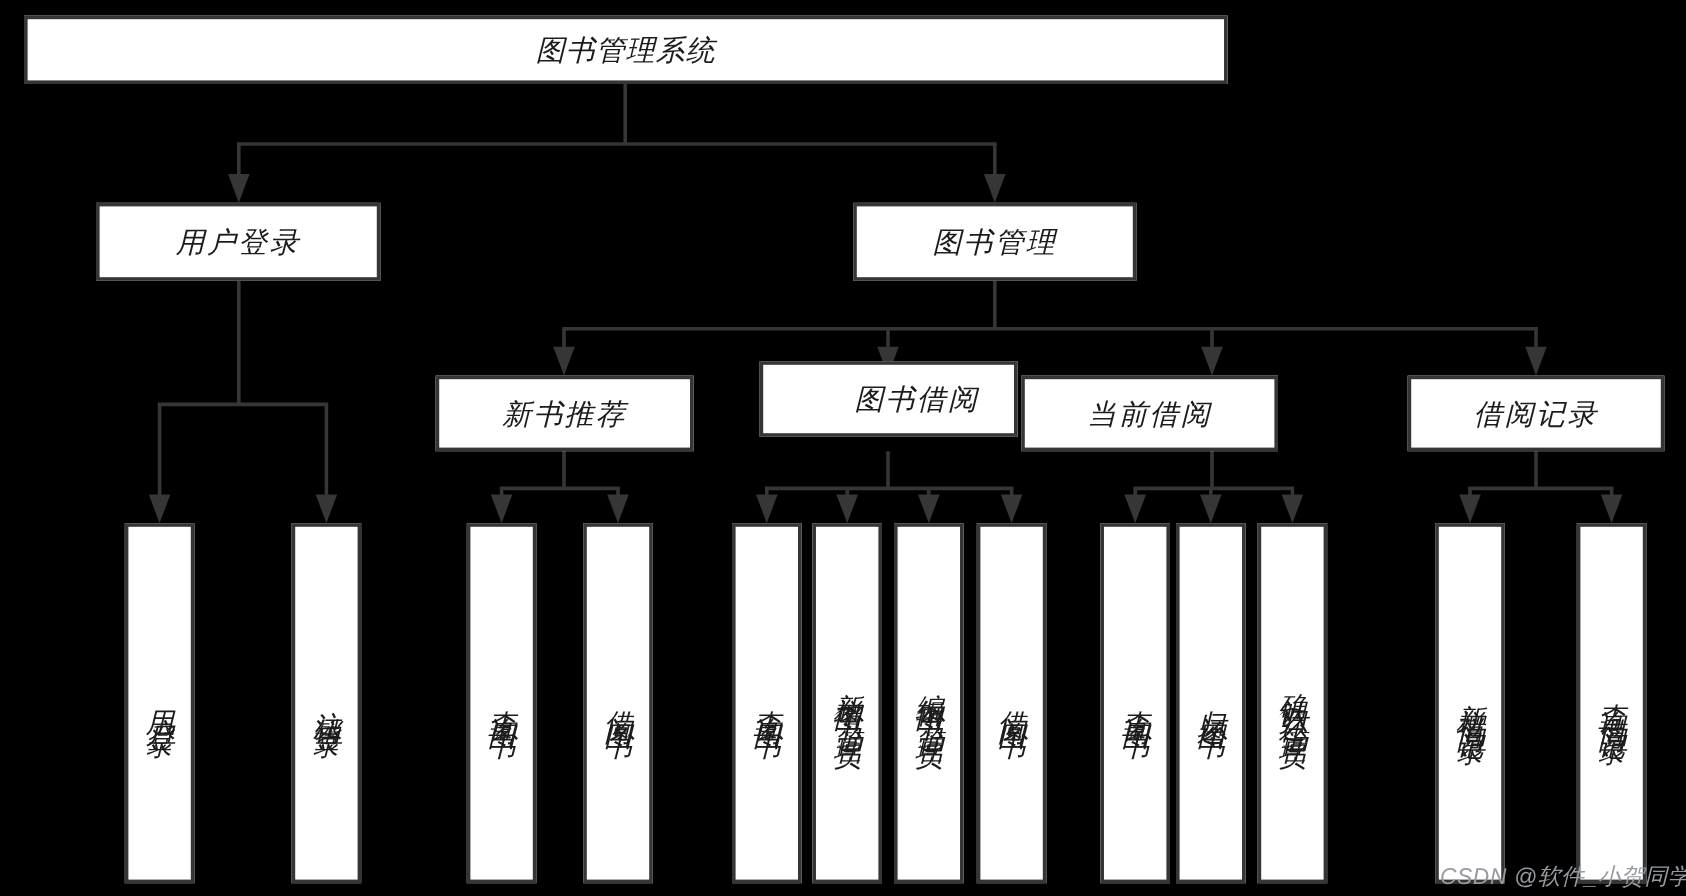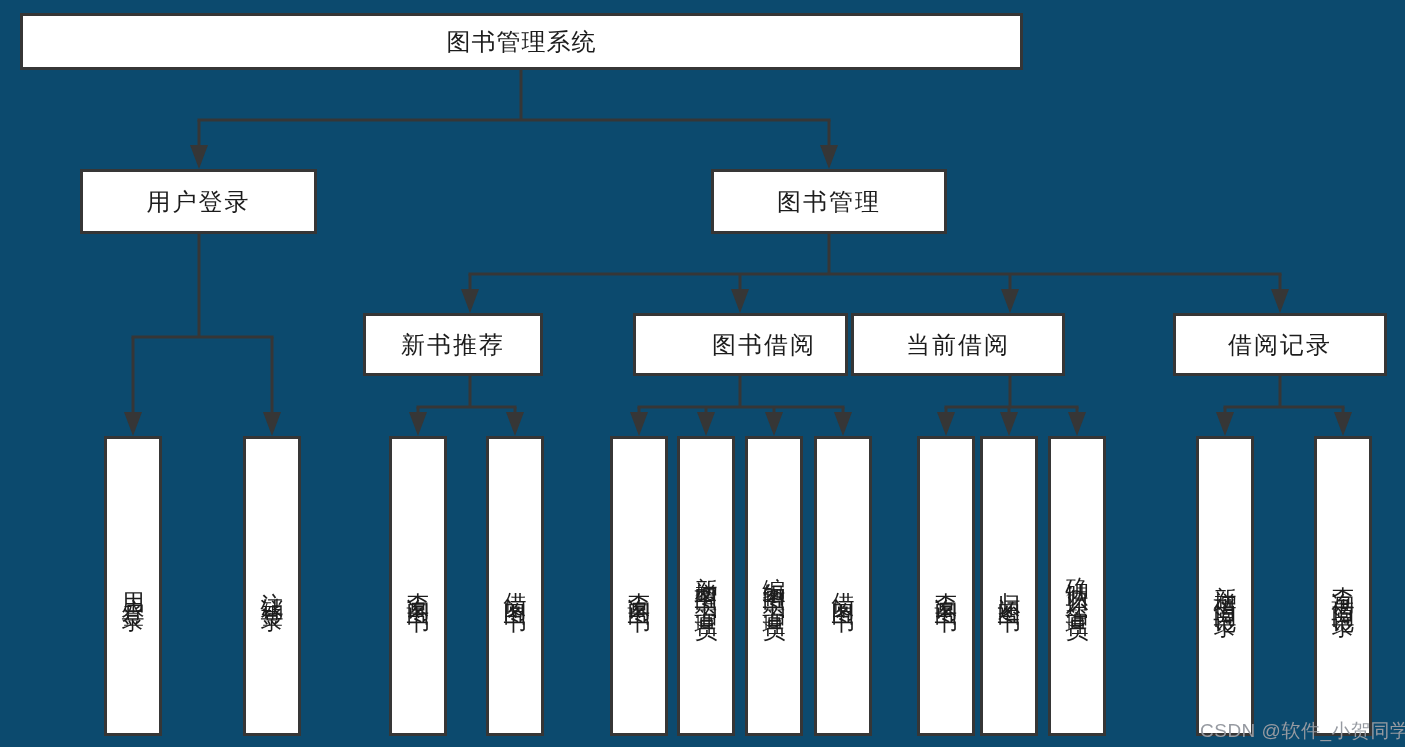--- a/index.html
+++ b/index.html
@@ -1,21 +1,22 @@
 <!DOCTYPE html>
 <html><head>
 <meta charset="utf-8">
 <style>
   html,body{margin:0;padding:0;background:#ffffff;}
   .stage{
     position:relative;
     width:1405px;height:747px;
-    background:#0c4a6e;
+    background:#000000;
     font-family:"Liberation Sans","DejaVu Sans",sans-serif;
     overflow:hidden;
+    font-style:italic;
   }
   .wires{position:absolute;left:0;top:0;z-index:1;}
   .box{
     position:absolute;
     box-sizing:border-box;
     background:#ffffff;
     border:3px solid #363636;
     display:flex;align-items:center;justify-content:center;
     color:#1c1c1c;
     z-index:2;
@@ -114,24 +115,24 @@
     <span class="hlabel">图书管理系统</span>
   </div>
 
   <div class="box" style="left:80px;top:169px;width:237px;height:65px;">
     <span class="hlabel">用户登录</span>
   </div>
   <div class="box" style="left:711px;top:169px;width:236px;height:65px;">
     <span class="hlabel">图书管理</span>
   </div>
 
-  <div class="box" style="left:363px;top:313px;width:180px;height:63px;">
+  <div class="box" style="left:363px;top:313px;width:215px;height:63px;">
     <span class="hlabel">新书推荐</span>
   </div>
-  <div class="box" style="left:633px;top:313px;width:215px;height:63px;padding-left:47px;">
+  <div class="box" style="left:633px;top:301px;width:215px;height:63px;padding-left:47px;">
     <span class="hlabel">图书借阅</span>
   </div>
   <div class="box" style="left:851px;top:313px;width:214px;height:63px;">
     <span class="hlabel">当前借阅</span>
   </div>
   <div class="box" style="left:1173px;top:313px;width:214px;height:63px;">
     <span class="hlabel">借阅记录</span>
   </div>
 
   <div class="box" style="left:104px;top:436px;width:58px;height:300px;">

